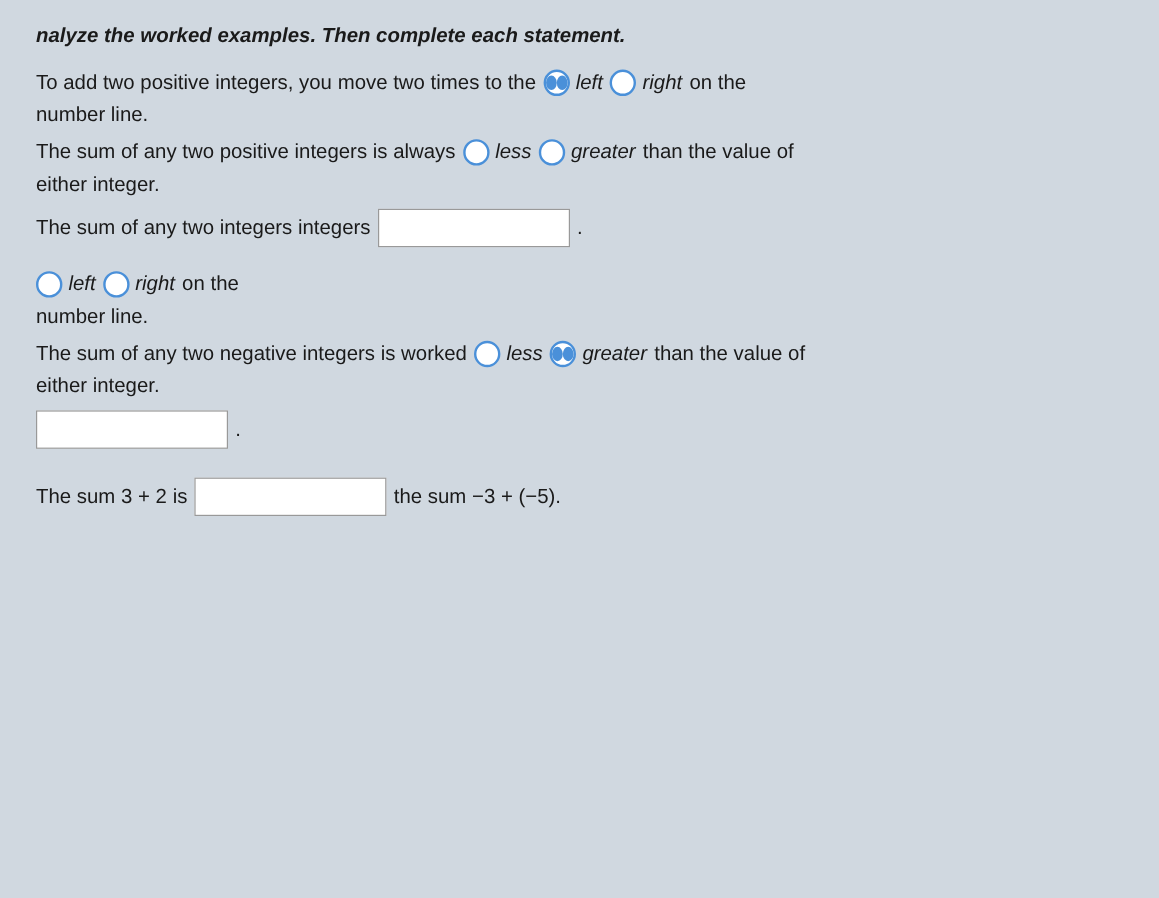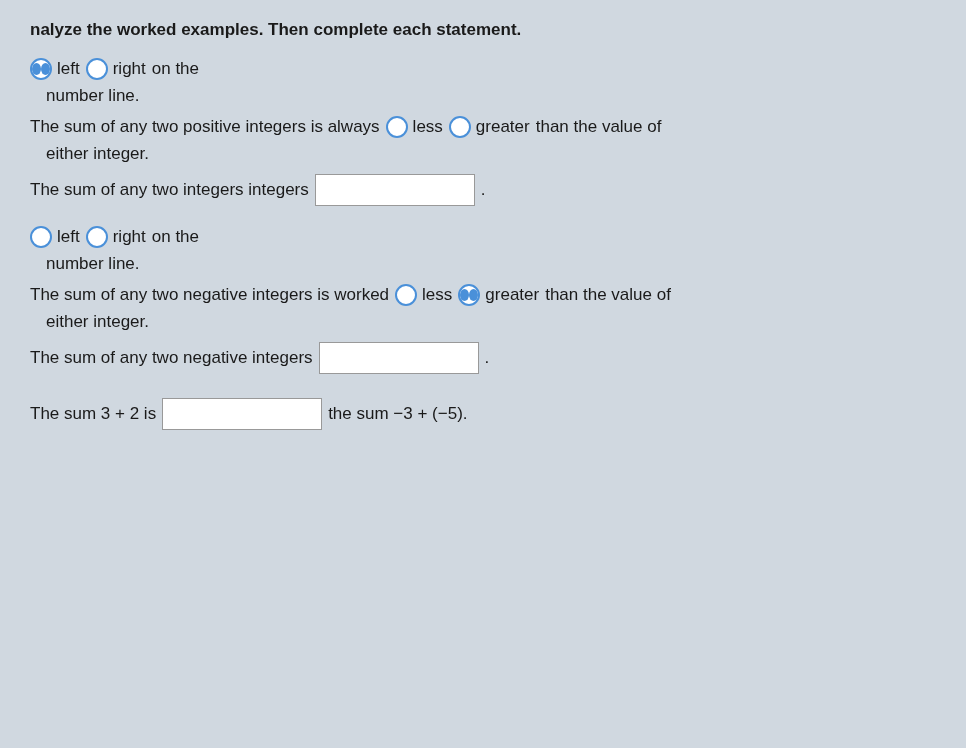--- a/index.html
+++ b/index.html
@@ -8,30 +8,32 @@
       background: #d0d8e0;
       min-height: 748px;
       padding: 20px 30px;
       font-size: 17px;
       color: #1a1a1a;
     }
     .header-instruction {
       font-weight: bold;
       margin-bottom: 18px;
       font-size: 17px;
+      font-style: italic;
     }
     .text-segment {
       font-size: 17px;
     }
     .radio-option {
       display: inline-flex;
       align-items: center;
       gap: 5px;
       cursor: pointer;
       font-size: 17px;
+      font-style: italic;
     }
     .radio-circle {
       width: 22px;
       height: 22px;
       border-radius: 50%;
       border: 2px solid #4a90d9;
       display: inline-flex;
       align-items: center;
       justify-content: center;
       background: white;
@@ -65,21 +67,21 @@
       position: relative;
     }
     .dropdown-inline::after {
       content: '▾';
       position: absolute;
       right: 8px;
       color: #555;
       font-size: 12px;
     }
     .indent-line {
-      margin-left: 16px;
+      margin-left: 0;
       margin-bottom: 10px;
     }
     .block-line {
       display: flex;
       flex-wrap: wrap;
       align-items: center;
       gap: 6px;
       margin-bottom: 6px;
     }
     .part-a, .part-b {
@@ -89,20 +91,21 @@
 </head>
 <body>
 
 <div>
   <p class="header-instruction">nalyze the worked examples. Then complete each statement.</p>
 </div>
 
 <div class="part-a">
 
   <div class="block-line">
+    <span class="text-segment">To add two positive integers, you move two times to the</span>
     <label class="radio-option">
       <span class="radio-circle selected">
         <span style="width:12px;height:12px;border-radius:50%;background:#4a90d9;display:block;"></span>
       </span>
       <span>left</span>
     </label>
     <label class="radio-option">
       <span class="radio-circle unselected"></span>
       <span>right</span>
     </label>
@@ -172,21 +175,20 @@
       </span>
       <span>greater</span>
     </label>
     <span class="text-segment">than the value of</span>
   </div>
   <div class="indent-line">
     <span class="text-segment">either integer.</span>
   </div>
 
   <div class="block-line">
-    <span class="text-segment">The sum of any two negative integers</span>
     <select class="dropdown-inline" style="appearance:none;-webkit-appearance:none;border:1px solid #999;background:white;padding:4px 24px 4px 8px;min-width:160px;height:32px;font-size:16px;cursor:pointer;">
       <option value=""></option>
       <option value="is positive">is positive</option>
       <option value="is negative">is negative</option>
       <option value="is less">is less</option>
     </select>
     <span class="text-segment">.</span>
   </div>
 
 </div>

